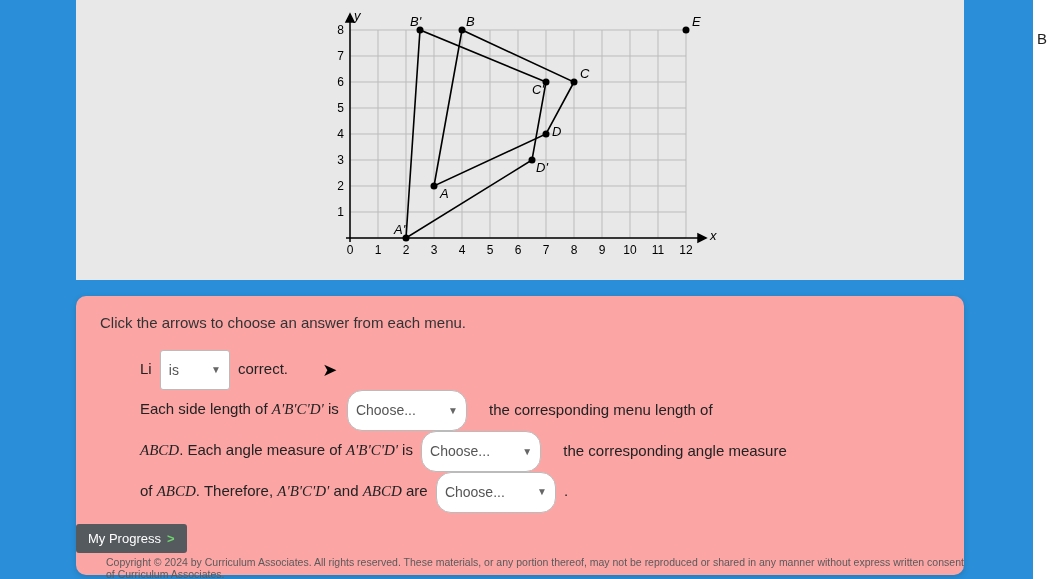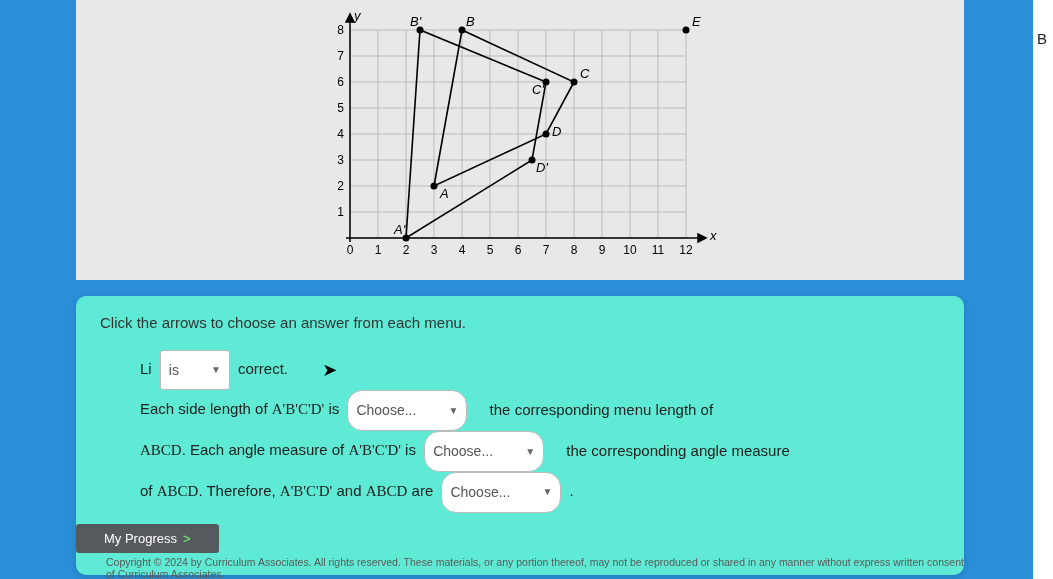--- a/index.html
+++ b/index.html
@@ -27,39 +27,39 @@
     width: 420px;
     height: 256px;
     position: relative;
   }
   .graph-svg { width: 100%; height: 100%; }
   .answer-panel {
     position: absolute;
     left: 76px;
     top: 296px;
     width: 888px;
-    background: #5eead4;
+    background: #fca5a5;
     border-radius: 10px;
     padding: 18px 24px 20px 24px;
     box-shadow: 0 2px 6px rgba(0,0,0,0.15);
   }
   .instruction {
     font-size: 15px;
     color: #333;
     margin-bottom: 18px;
   }
   .line {
     font-size: 15px;
     color: #222;
     line-height: 2.2;
     display: block;
     margin-left: 40px;
   }
   .line .after { margin-left: 14px; }
-  .italic { font-family: 'Times New Roman', serif; }
+  .italic { font-style: italic; font-family: 'Times New Roman', serif; }
   .dd {
     display: inline-flex;
     align-items: center;
     border: 1px solid #bbb;
     border-radius: 3px;
     background: #fff;
     padding: 4px 8px;
     min-width: 70px;
     font-size: 14px;
     color: #555;
@@ -83,21 +83,21 @@
     color: #555; font-size: 18px;
     cursor: pointer;
   }
   .progress-btn {
     position: absolute;
     left: 76px;
     top: 524px;
     background: #555a5f;
     color: #fff;
     font-size: 13px;
-    padding: 7px 28px;
+    padding: 7px 12px;
     border-radius: 3px;
     cursor: pointer;
     display: inline-flex;
     align-items: center;
     gap: 6px;
   }
   .progress-btn .chev { color: #6fd36f; font-weight: bold; }
   .copyright {
     position: absolute;
     left: 106px;

